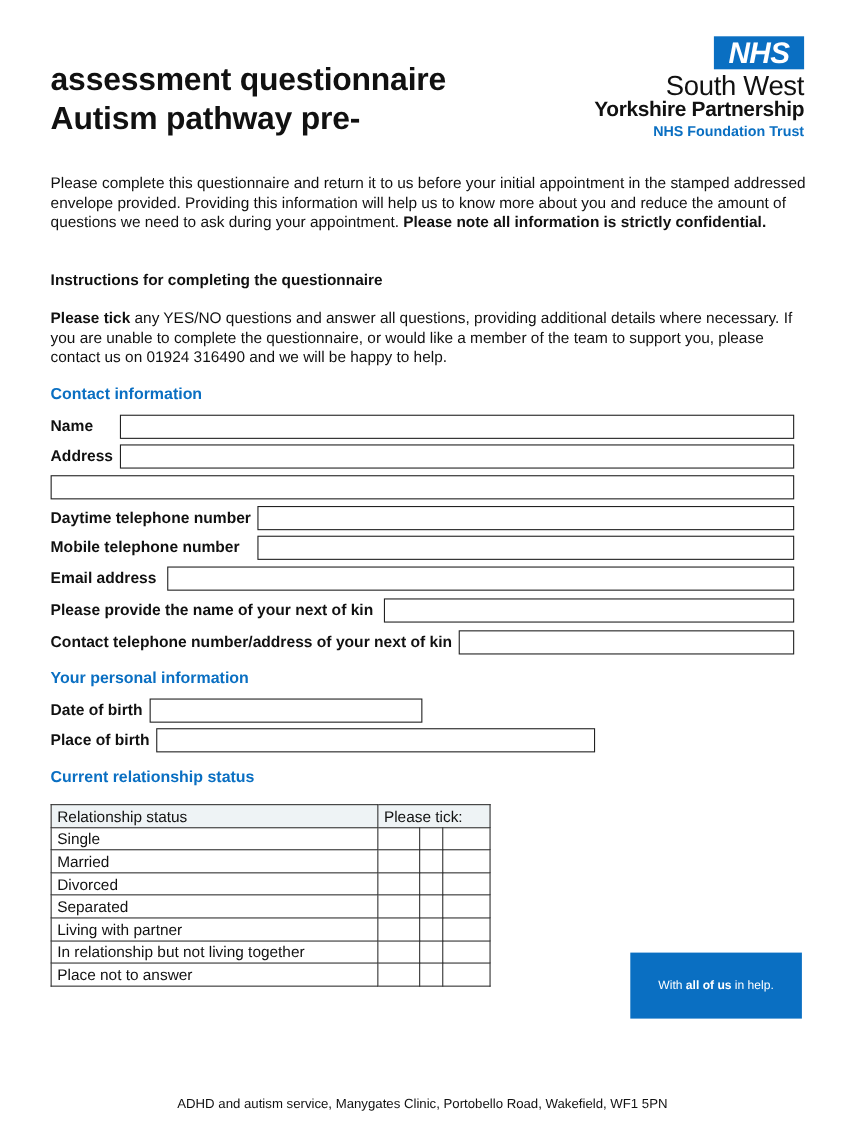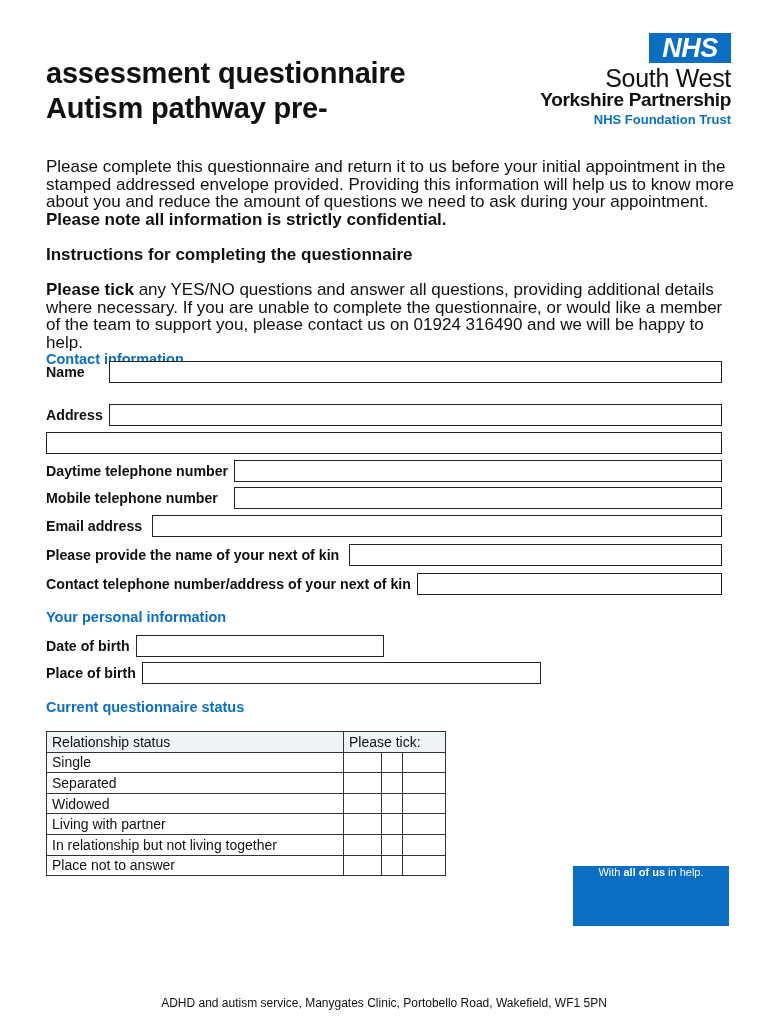--- a/index.html
+++ b/index.html
@@ -7,36 +7,36 @@
     body { position: relative; font-family: "Liberation Sans", "DejaVu Sans", sans-serif; color: #111; }
 
     .title { position: absolute; left: 46px; top: 56px; font-size: 29px; font-weight: bold; line-height: 35px; color: #111; letter-spacing: -0.2px; }
 
     .logo { position: absolute; right: 37px; top: 33px; text-align: right; }
     .nhs-box { display: inline-block; background: #0a6fc2; color: #fff; font-weight: bold; font-style: italic; font-size: 27px; line-height: 30px; padding: 0 6px; letter-spacing: -0.5px; width: 82px; text-align: center; }
     .org1 { font-size: 25px; font-weight: normal; line-height: 22px; margin-top: 4px; letter-spacing: -0.3px; }
     .org2 { font-size: 19px; font-weight: bold; line-height: 22px; letter-spacing: -0.3px; }
     .org3 { font-size: 13px; font-weight: bold; color: #0a6fc2; line-height: 18px; }
 
-    .para { position: absolute; left: 46px; width: 690px; font-size: 17px; line-height: 17.6px; color: #111; }
+    .para { position: absolute; left: 46px; width: 690px; font-size: 14px; line-height: 17.6px; color: #111; }
     .bold { font-weight: bold; }
 
     .section-h { position: absolute; left: 46px; font-size: 14.5px; font-weight: bold; color: #0a6fc2; }
 
     .field-row { position: absolute; left: 46px; right: 46px; height: 22px; display: flex; align-items: center; }
     .field-label { font-size: 14.2px; font-weight: bold; white-space: nowrap; margin-right: 6px; }
     .field-input { flex: 1; height: 22px; border: 1.5px solid #222; background: #fff; }
 
     .status-table { position: absolute; left: 46px; top: 731px; width: 400px; border-collapse: collapse; font-size: 14px; }
     .status-table td { border: 1.5px solid #333; height: 20.6px; padding: 0 5px; line-height: 18px; }
     .status-table tr.head td { background: #eef3f5; }
     .status-table td.tick-cell { width: 102px; padding: 0; position: relative; }
     .tick-box { position: absolute; left: 37px; top: -1px; width: 22px; height: calc(100% + 2px); border-left: 1.5px solid #333; border-right: 1.5px solid #333; }
 
-    .slogan { position: absolute; left: 573px; top: 866px; width: 156px; height: 60px; background: #0a6fc2; color: #fff; font-size: 11px; display: flex; justify-content: center; }
+    .slogan { position: absolute; left: 573px; top: 866px; width: 156px; height: 60px; background: #0a6fc2; color: #fff; font-size: 11px; display: flex; align-items: center; justify-content: center; }
     .slogan b { font-weight: bold; margin: 0 3px; }
 
     .footer { position: absolute; left: 0; right: 0; top: 996px; text-align: center; font-size: 12px; color: #111; }
   </style>
 </head>
 <body>
 
 <div class="title">
   <div>assessment questionnaire</div>
   <div>Autism pathway pre-</div>
@@ -55,21 +55,21 @@
 </div>
 
 <div class="para bold" style="top:246px;">Instructions for completing the questionnaire</div>
 
 <div class="para" style="top:281px;">
   <span class="bold">Please tick</span><span> any YES/NO questions and answer all questions, providing additional details where necessary.  If you are unable to complete the questionnaire, or would like a member of the team to support you, please contact us on 01924 316490 and we will be happy to help.</span>
 </div>
 
 <div class="section-h" style="top:351px;">Contact information</div>
 
-<div class="field-row" style="top:361px;">
+<div class="field-row" style="top:377px;">
   <span class="field-label" style="margin-right:24px;">Name</span>
   <div class="field-input"></div>
 </div>
 <div class="field-row" style="top:404px;justify-content:flex-end;">
   <span class="field-label">Address</span>
   <div class="field-input"></div>
 </div>
 <div class="field-row" style="top:432px;">
   <div class="field-input"></div>
 </div>
@@ -98,42 +98,48 @@
 
 <div class="field-row" style="top:635px; right:384px;">
   <span class="field-label">Date of birth</span>
   <div class="field-input"></div>
 </div>
 <div class="field-row" style="top:662px; right:227px;">
   <span class="field-label">Place of birth</span>
   <div class="field-input"></div>
 </div>
 
-<div class="section-h" style="top:699px;">Current questionnaire status</div>
+<div class="section-h" style="top:699px;">Current relationship status</div>
 
 <table class="status-table">
   <tbody>
       <tr class="head">
     <td>Relationship status</td>
     <td style="width:102px;">Please tick:</td>
   </tr>
   <tr>
     <td>Single</td>
     <td class="tick-cell">
           <div class="tick-box"></div>
         </td>
   </tr>
   <tr>
-    <td>Separated</td>
+    <td>Married</td>
     <td class="tick-cell">
           <div class="tick-box"></div>
         </td>
   </tr>
   <tr>
-    <td>Widowed</td>
+    <td>Divorced</td>
+    <td class="tick-cell">
+          <div class="tick-box"></div>
+        </td>
+  </tr>
+  <tr>
+    <td>Separated</td>
     <td class="tick-cell">
           <div class="tick-box"></div>
         </td>
   </tr>
   <tr>
     <td>Living with partner</td>
     <td class="tick-cell">
           <div class="tick-box"></div>
         </td>
   </tr>

